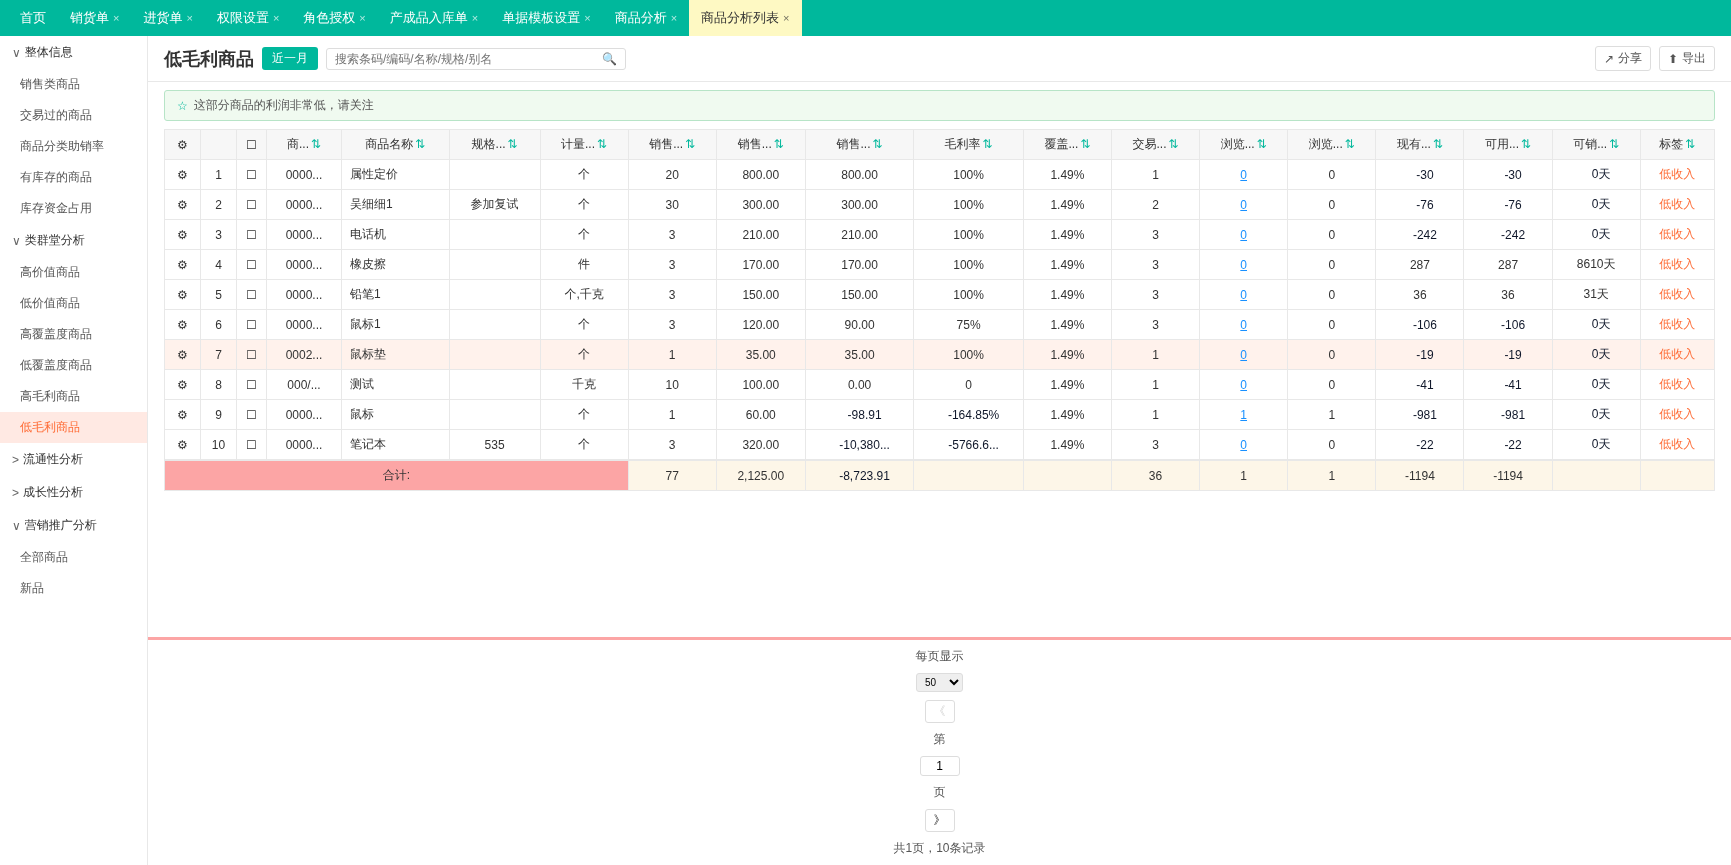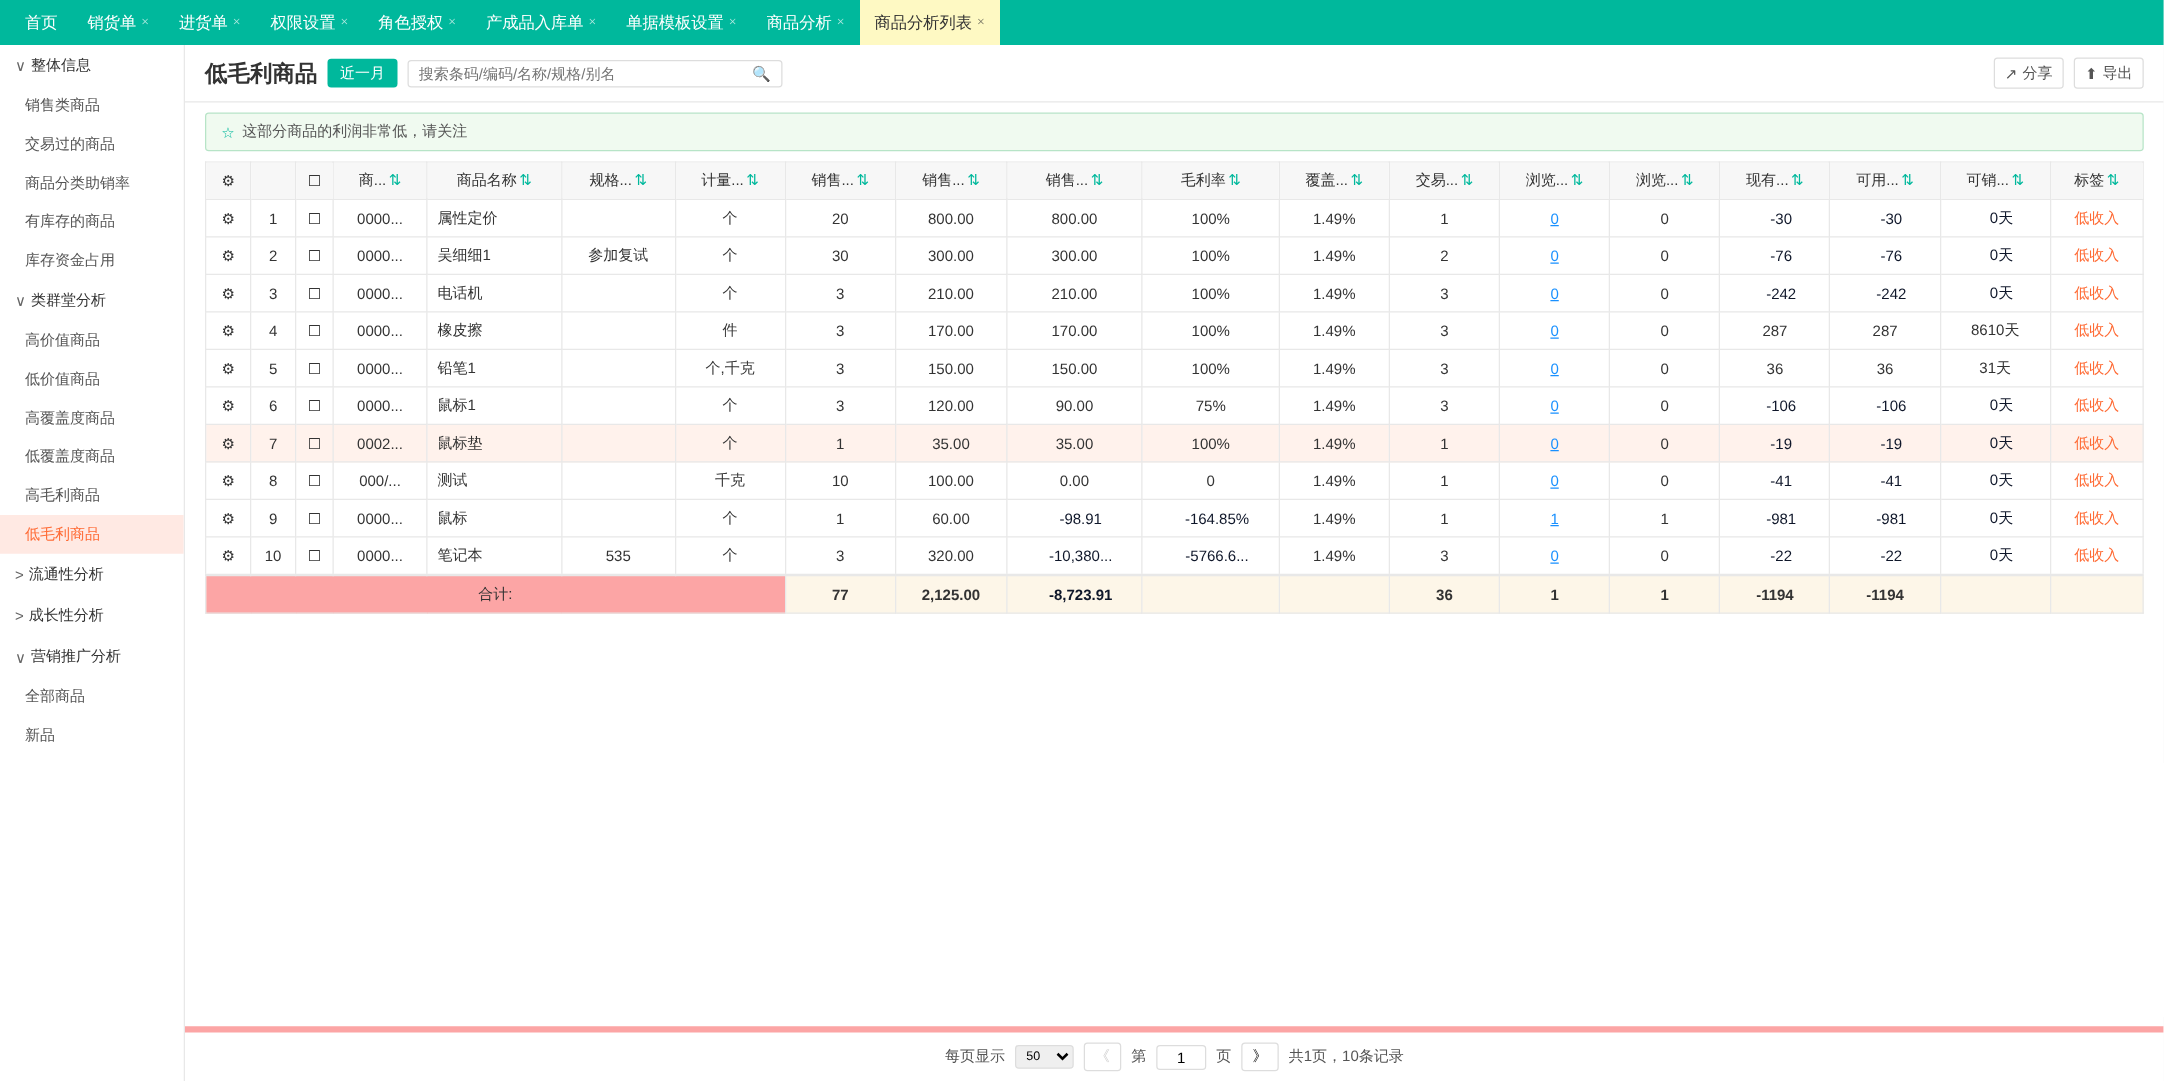--- a/index.html
+++ b/index.html
@@ -5,21 +5,20 @@
     * { box-sizing: border-box; margin: 0; padding: 0; }
     body { font-family: "Microsoft YaHei", "微软雅黑", Arial, sans-serif; font-size: 12px; background: #f5f5f5; color: #333; }
     
     
     .top-nav {
       background: #00b89c;
       display: flex;
       align-items: center;
       height: 36px;
       padding: 0 8px;
-      font-family: Liberation Serif, serif;
     }
     .top-nav-item {
       color: #fff;
       padding: 0 12px;
       height: 36px;
       display: flex;
       align-items: center;
       cursor: pointer;
       font-size: 13px;
       white-space: nowrap;
@@ -173,33 +172,34 @@
     .data-table td.left-align { text-align: left; }
     .checkbox-col { width: 30px; }
     .seq-col { width: 36px; }
     .gear-col { width: 36px; }
 
     
     .total-row {
       background: #fdf6e8;
       border-top: 2px solid #e8e8e8;
     }
-    .total-row td { font-weight: bold; }
+    .total-row td { font-weight: normal; }
 
     
     .bottom-bar {
       display: flex;
       align-items: center;
       justify-content: center;
       padding: 8px 16px;
-      border-top: 5px solid #fca5a5;
+      border-top: 3px solid #fca5a5;
       background: #fff;
       gap: 8px;
       font-size: 12px;
       color: #555;
+      flex-direction: column;
     }
     .page-size-select {
       border: 1px solid #ddd;
       border-radius: 3px;
       padding: 2px 4px;
       font-size: 10px;
     }
     .page-nav-btn {
       border: 1px solid #ddd;
       background: #fff;

